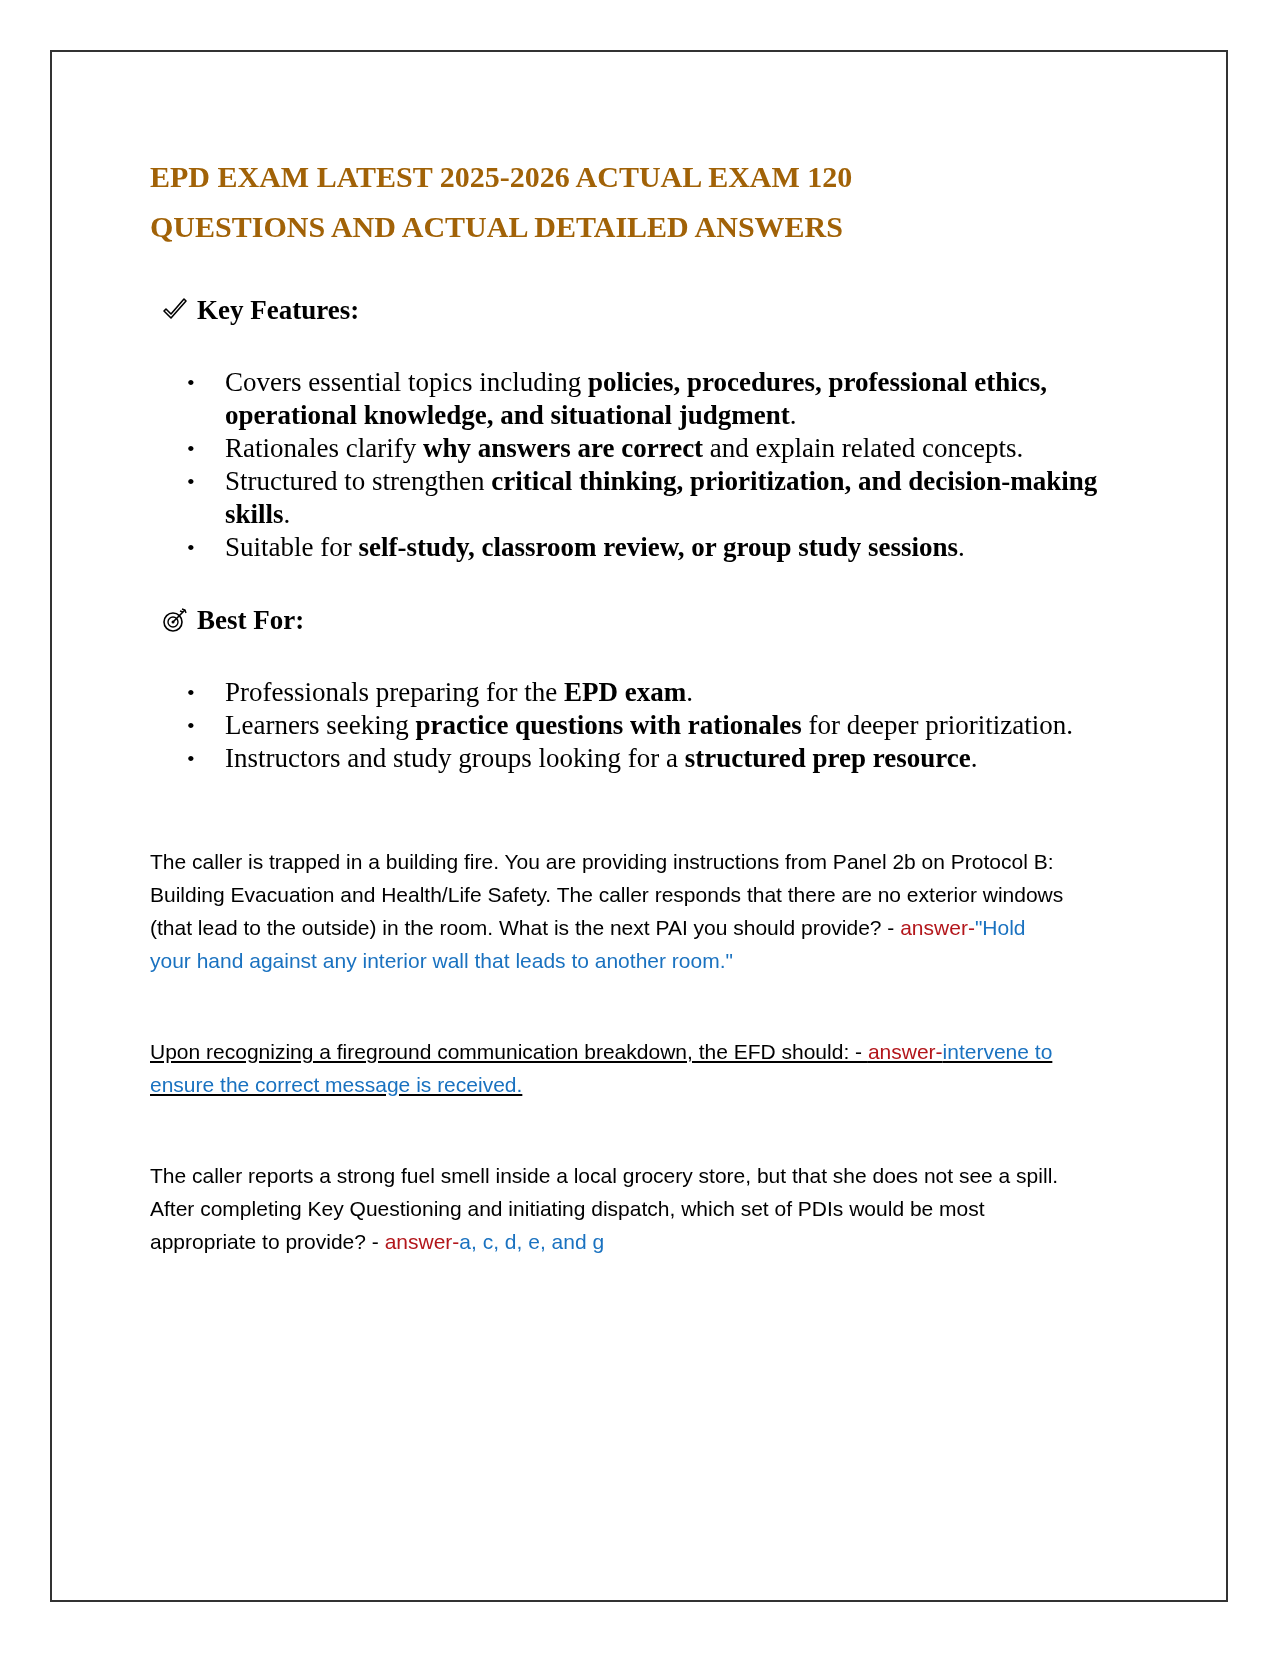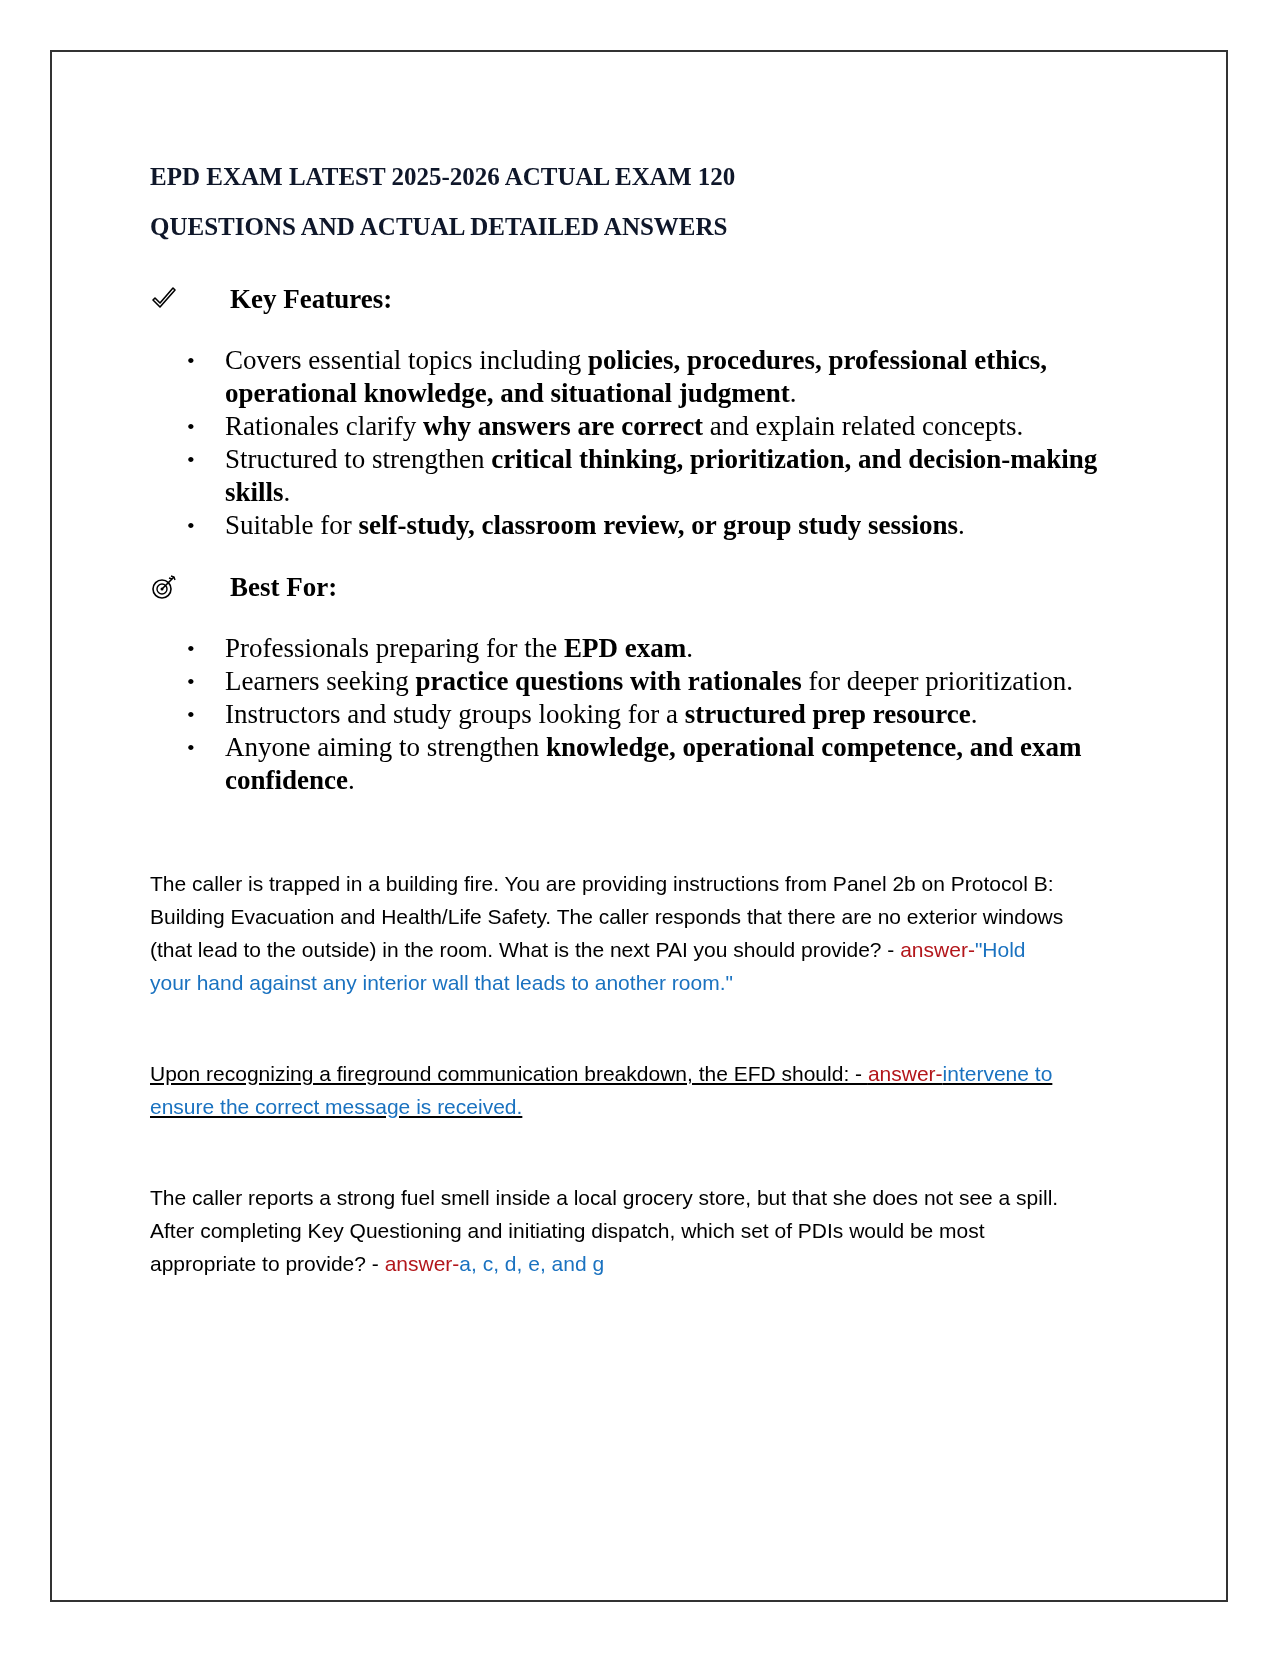--- a/index.html
+++ b/index.html
@@ -3,27 +3,27 @@
 <meta charset="utf-8">
 <style>
   html, body { margin: 0; padding: 0; background: #ffffff; }
   body { width: 1280px; height: 1656px; position: relative; overflow: hidden; }
   .page-border {
     position: absolute; left: 50px; top: 50px; width: 1178px; height: 1552px;
     border: 2px solid #333333; box-sizing: border-box;
   }
   .content { position: absolute; left: 150px; top: 152px; width: 990px; }
   .title {
-    font-family: "Liberation Serif", serif; font-weight: bold; color: #0f172a;
-    font-size: 25px; line-height: 50px; margin: 0;
+    font-family: "Liberation Serif", serif; font-weight: bold; color: #a16207;
+    font-size: 30px; line-height: 50px; margin: 0;
   }
   .title span { display: block; white-space: nowrap; }
   .section-heading {
     font-family: "Liberation Serif", serif; font-weight: bold; color: #000;
-    font-size: 27px; line-height: 34px; margin: 0; display: flex; align-items: center; gap: 44px;
+    font-size: 27px; line-height: 34px; margin: 11px; display: flex; align-items: center;
   }
   .section-heading .icon { width: 28px; height: 28px; margin-right: 8px; display: inline-block; }
   ul.bullets {
     list-style: none; margin: 0; padding: 0;
     font-family: "Liberation Serif", serif; font-size: 27px; line-height: 33px; color: #000;
   }
   ul.bullets li { position: relative; padding-left: 75px; }
   ul.bullets li::before {
     content: "•"; position: absolute; left: 37px; top: 0; font-size: 22px;
   }
@@ -81,21 +81,20 @@
     </span>
     <span>Best For:</span>
   </h2>
 
   <div style="height:28px"></div>
 
   <ul class="bullets">
       <li><span>Professionals preparing for the </span><b>EPD exam</b><span>.</span></li>
       <li><span>Learners seeking </span><b>practice questions with rationales</b><span> for deeper prioritization.</span></li>
       <li><span>Instructors and study groups looking for a </span><b>structured prep resource</b><span>.</span></li>
-      <li><span>Anyone aiming to strengthen </span><b>knowledge, operational competence, and exam confidence</b><span>.</span></li>
     </ul>
 
   <div style="height:70px"></div>
 
   <p class="qa" style="width:920px;">
     <span>The caller is trapped in a building fire. You are providing instructions from Panel 2b on Protocol B: Building Evacuation and Health/Life Safety. The caller responds that there are no exterior windows (that lead to the outside) in the room. What is the next PAI you should provide? - </span><span class="ans-label">answer-</span><span class="ans-text">"Hold your hand against any interior wall that leads to another room."</span>
   </p>
 
   <div style="height:58px"></div>
 

